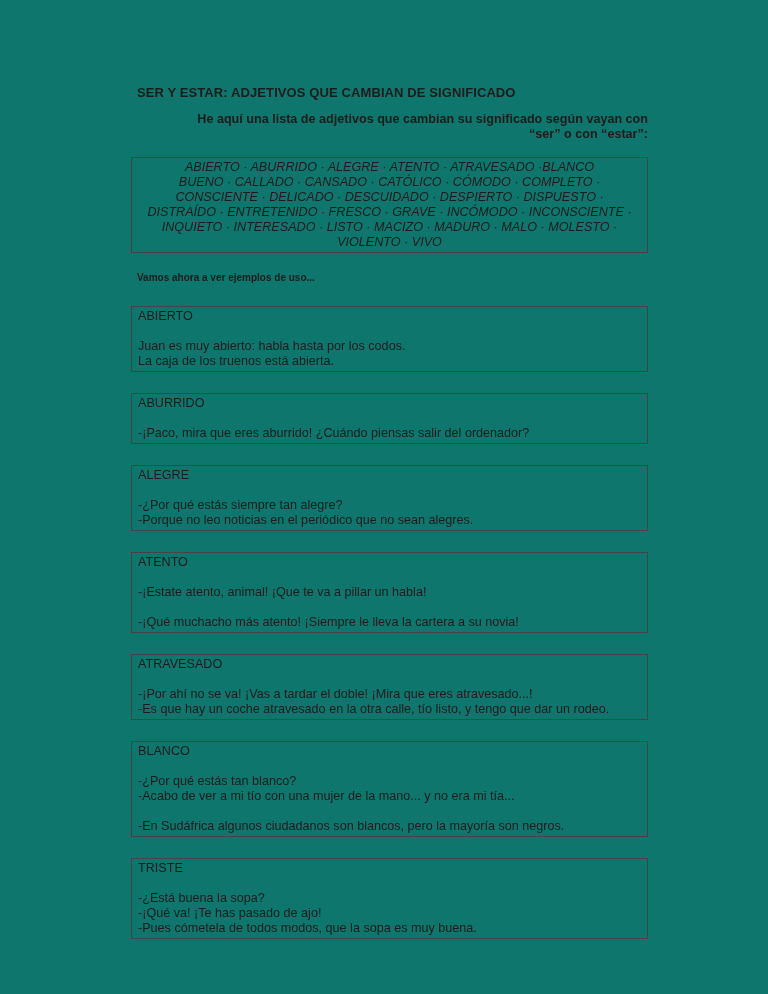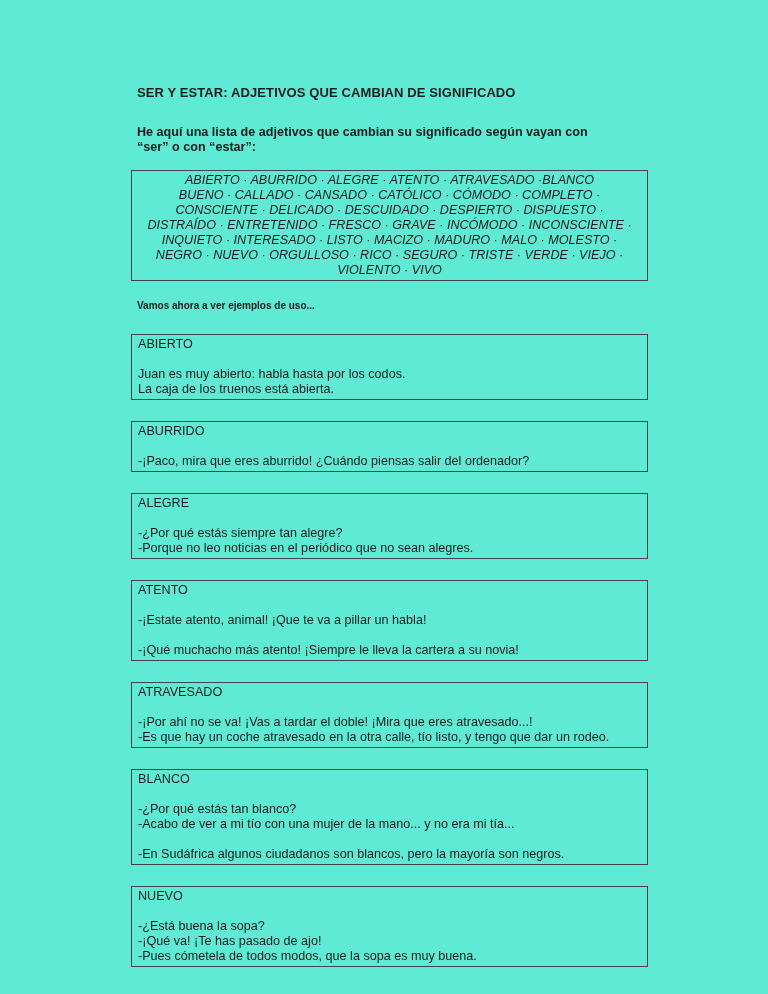--- a/index.html
+++ b/index.html
@@ -6,42 +6,43 @@
   html, body {
     width: 768px;
     background: #ffffff;
     font-family: "Liberation Sans", sans-serif;
     color: #1c1c1c;
   }
   .page {
     position: relative;
     width: 768px;
     height: 994px;
-    background: #5eead4;
+    background: #0f766e;
     overflow: hidden;
   }
   .content {
     position: absolute;
     left: 131px;
     top: 85px;
     width: 517px;
   }
   .doc-title {
     padding-left: 6px;
     font-size: 13px;
     font-weight: bold;
     line-height: 16px;
     letter-spacing: 0.1px;
   }
   .intro {
-    margin-top: 24px;
+    margin-top: 11px;
     padding-left: 6px;
     font-size: 12.6px;
     font-weight: bold;
     line-height: 15px;
+    text-align: right;
   }
   .adj-box {
     margin-top: 15px;
     border: 1px solid #444444;
     padding: 2px 0;
     font-size: 12.6px;
     line-height: 15px;
     text-align: center;
   }
   .adj-line { white-space: nowrap; font-style: italic; }
@@ -74,21 +75,20 @@
       <div>He aquí una lista de adjetivos que cambian su significado según vayan con</div>
       <div>“ser” o con “estar”:</div>
     </div>
 
     <div class="adj-box">
         <div class="adj-line">ABIERTO · ABURRIDO · ALEGRE · ATENTO · ATRAVESADO ·BLANCO</div>
         <div class="adj-line">BUENO · CALLADO · CANSADO · CATÓLICO · CÓMODO · COMPLETO ·</div>
         <div class="adj-line">CONSCIENTE · DELICADO · DESCUIDADO · DESPIERTO · DISPUESTO ·</div>
         <div class="adj-line">DISTRAÍDO · ENTRETENIDO · FRESCO · GRAVE · INCÓMODO · INCONSCIENTE ·</div>
         <div class="adj-line">INQUIETO · INTERESADO · LISTO · MACIZO · MADURO · MALO · MOLESTO ·</div>
-        <div class="adj-line">NEGRO · NUEVO · ORGULLOSO · RICO · SEGURO · TRISTE · VERDE · VIEJO ·</div>
         <div class="adj-line">VIOLENTO · VIVO</div>
       </div>
 
     <div class="examples-heading">Vamos ahora a ver ejemplos de uso...</div>
 
     <div>
         <div class="section-box">
           <div class="section-title">ABIERTO</div>
           <div class="body-line">&nbsp;</div>
           <div class="body-line">Juan es muy abierto: habla hasta por los codos.</div>
@@ -120,21 +120,21 @@
         </div>
         <div class="section-box">
           <div class="section-title">BLANCO</div>
           <div class="body-line">&nbsp;</div>
           <div class="body-line">-¿Por qué estás tan blanco?</div>
           <div class="body-line">-Acabo de ver a mi tío con una mujer de la mano... y no era mi tía...</div>
           <div class="body-line">&nbsp;</div>
           <div class="body-line">-En Sudáfrica algunos ciudadanos son blancos, pero la mayoría son negros.</div>
         </div>
         <div class="section-box">
-          <div class="section-title">NUEVO</div>
+          <div class="section-title">TRISTE</div>
           <div class="body-line">&nbsp;</div>
           <div class="body-line">-¿Está buena la sopa?</div>
           <div class="body-line">-¡Qué va! ¡Te has pasado de ajo!</div>
           <div class="body-line">-Pues cómetela de todos modos, que la sopa es muy buena.</div>
         </div>
       </div>
 
   </div>
 </div>
 

